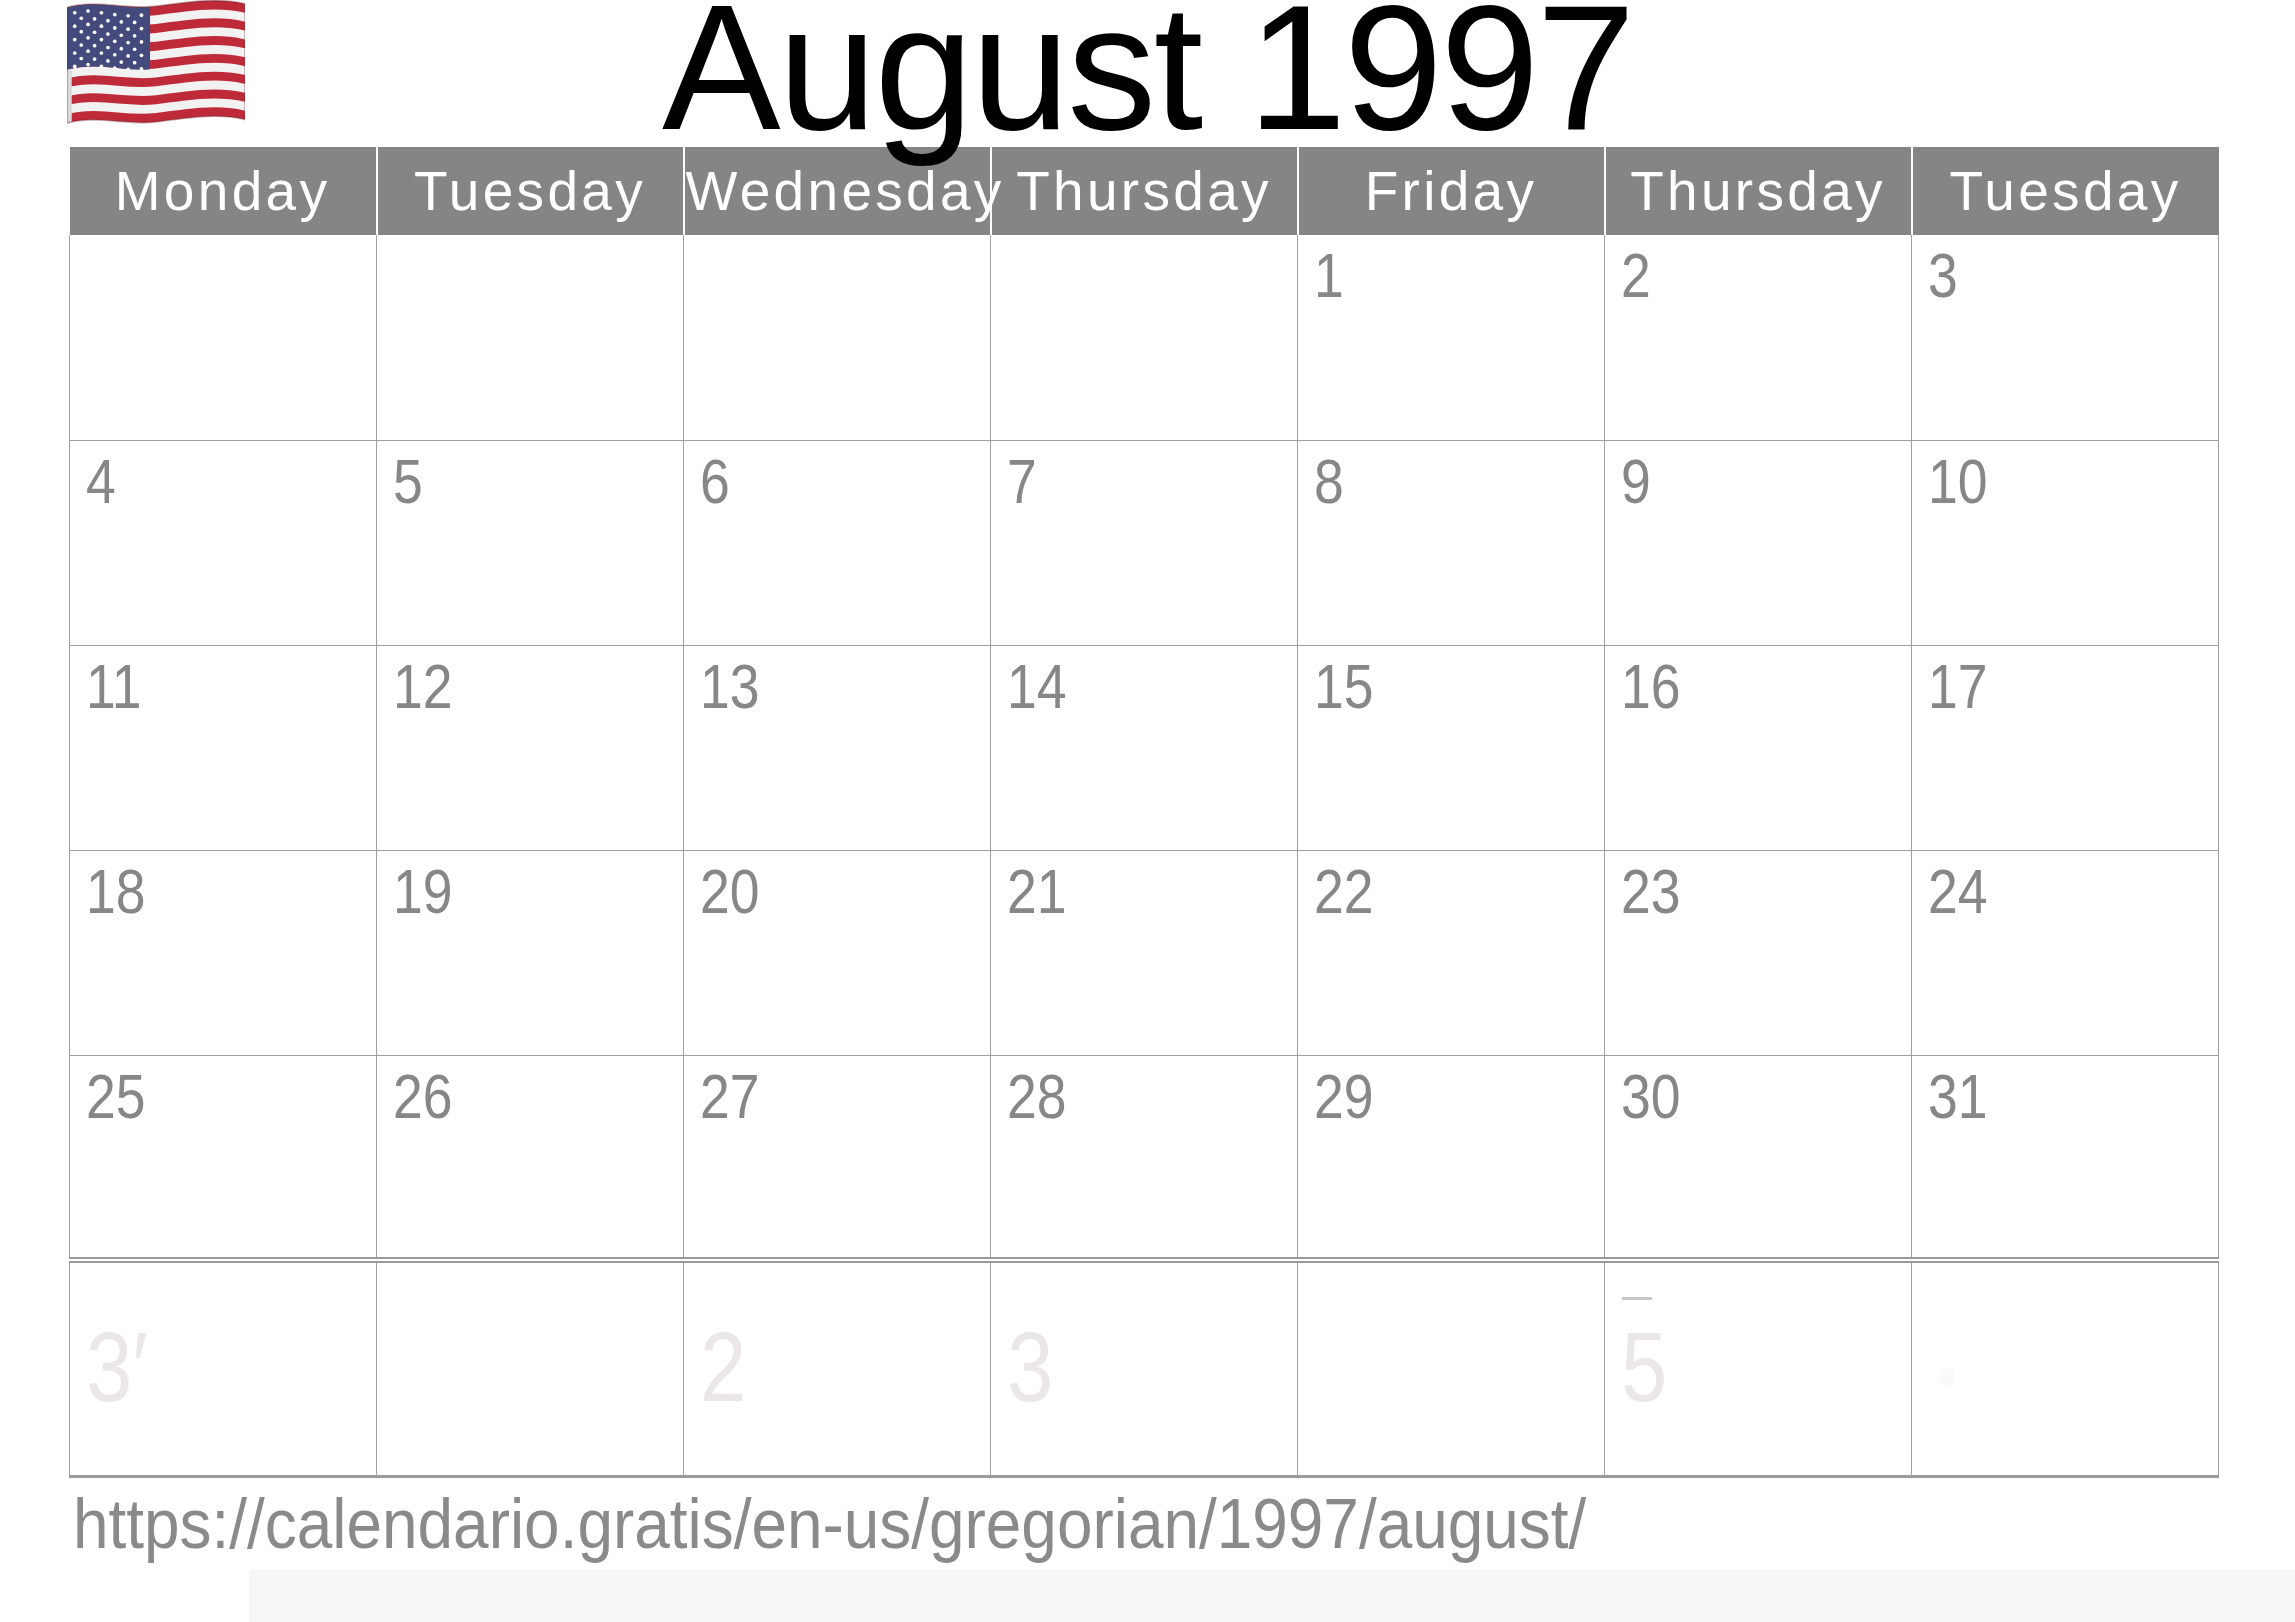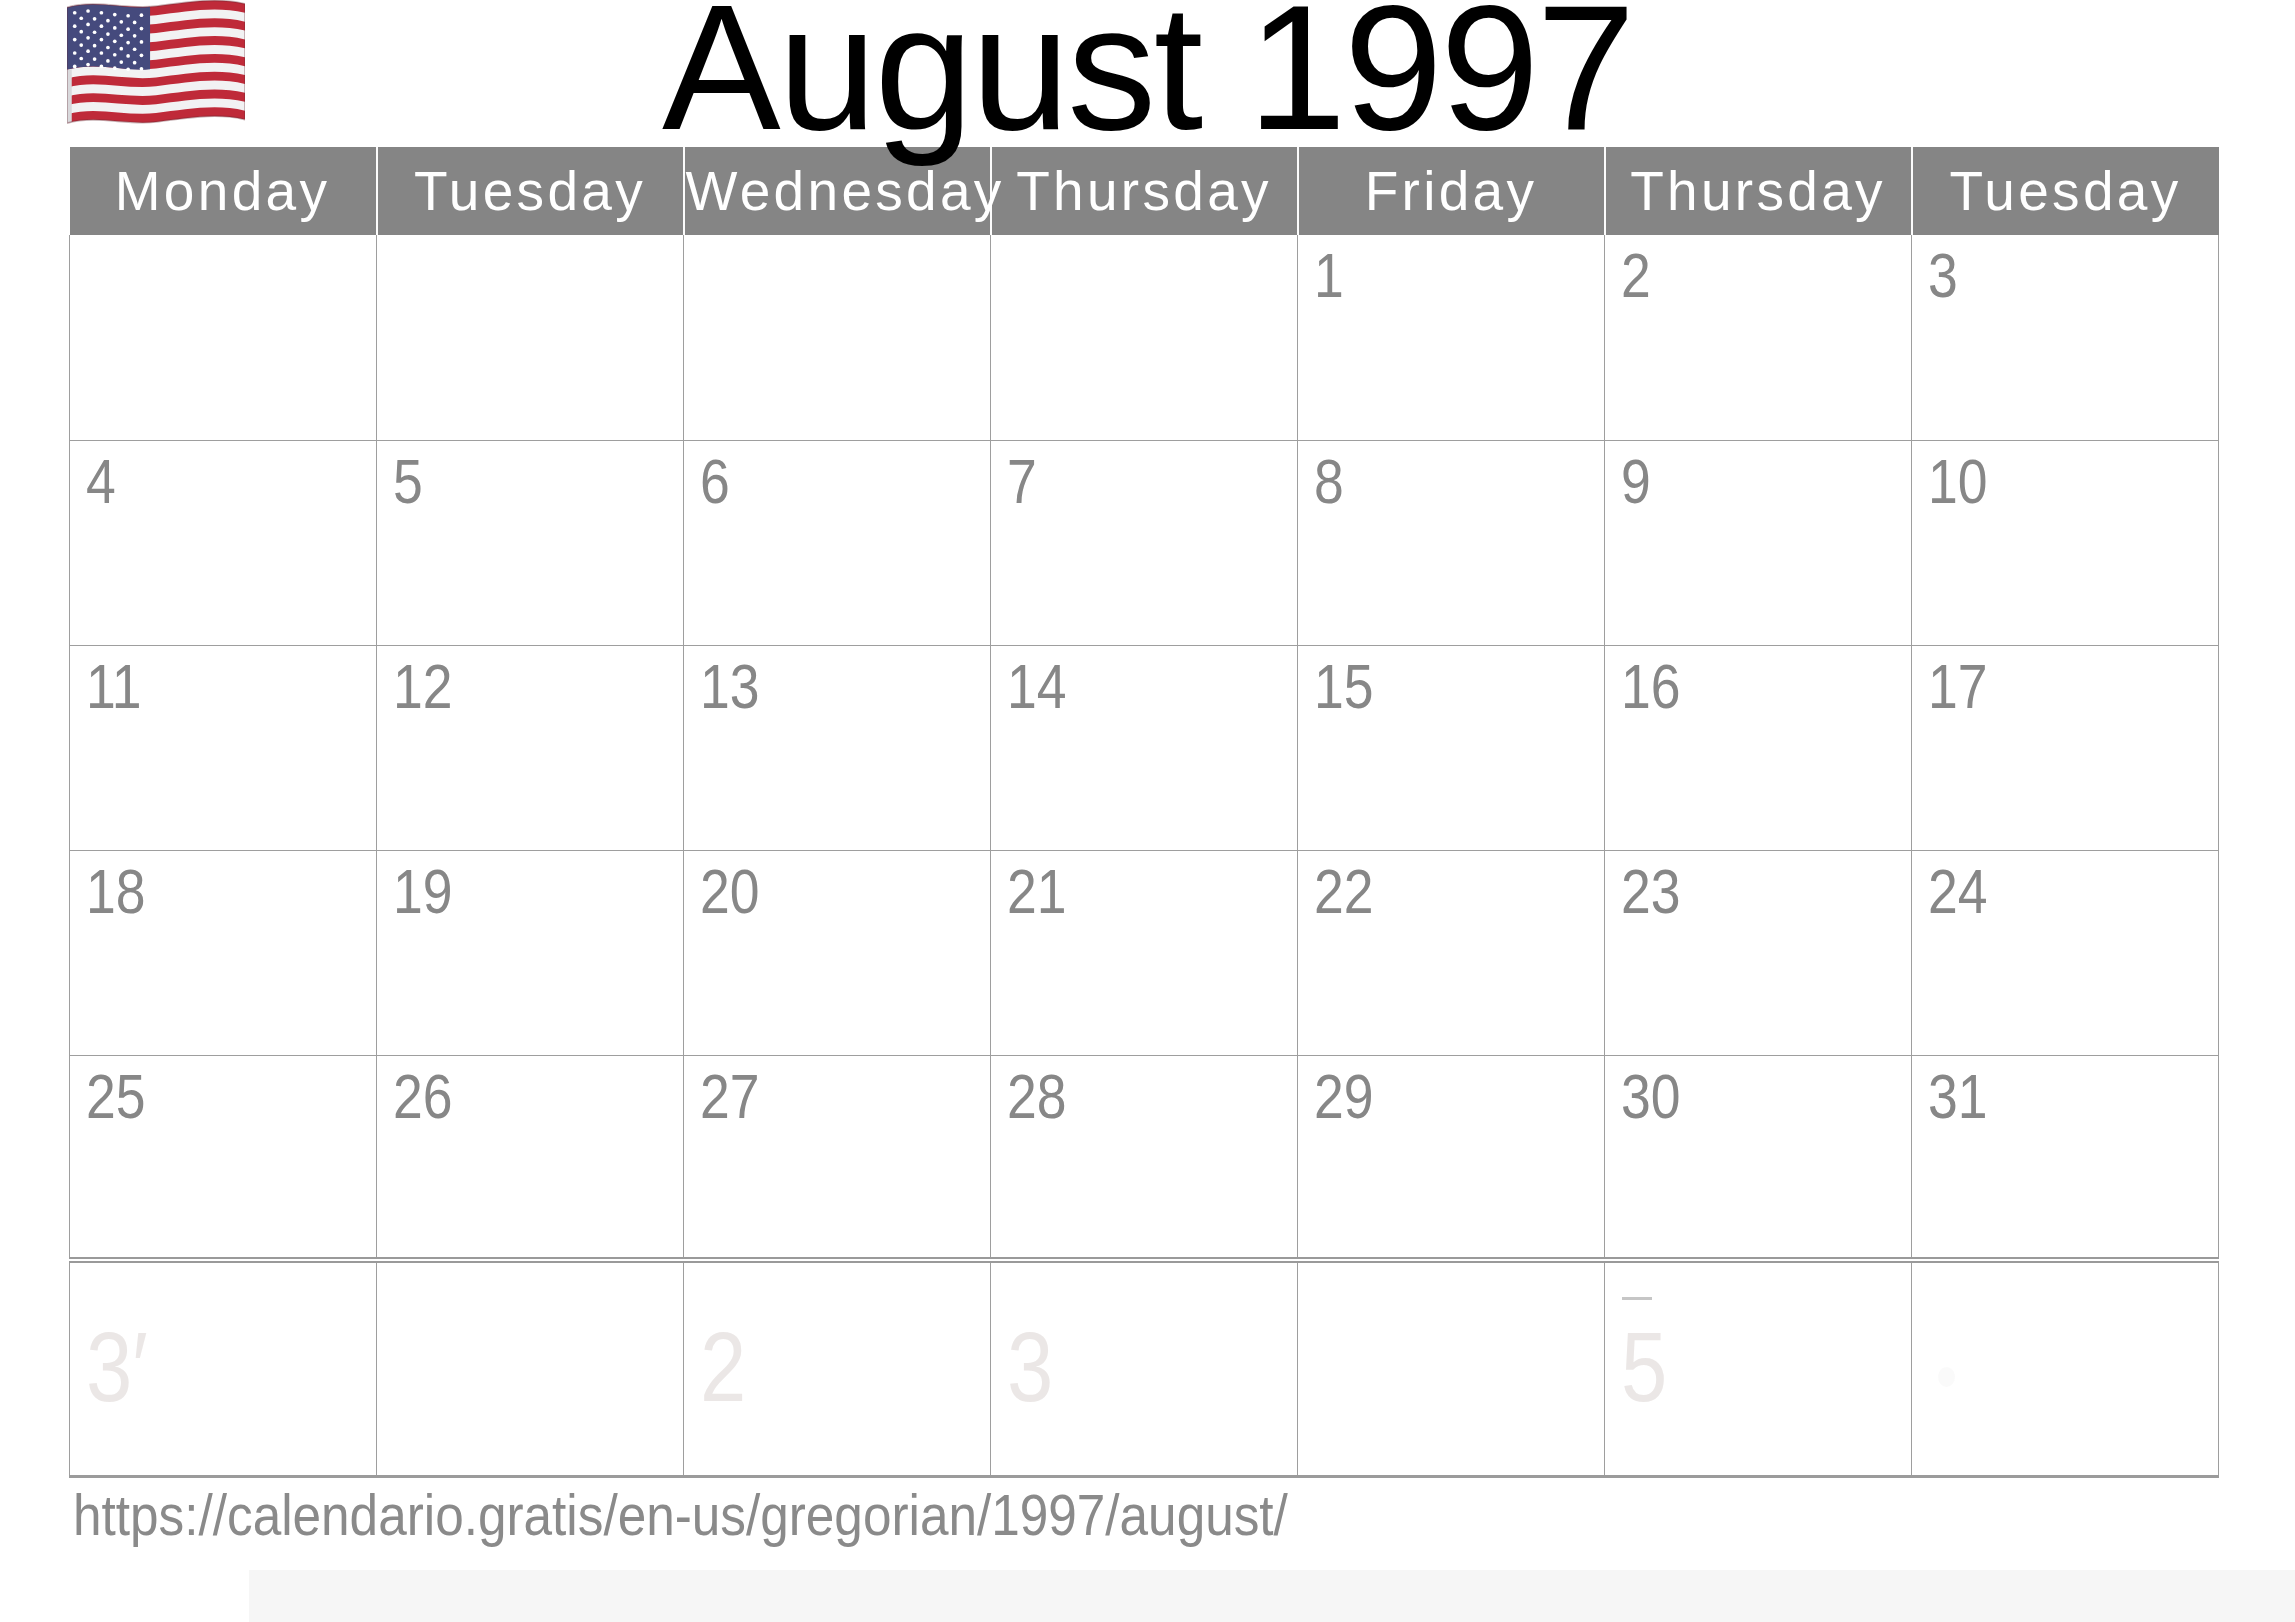--- a/index.html
+++ b/index.html
@@ -38,21 +38,21 @@
   .cal tr.ghost-row{height:216px;}
   .cal tr.ghost-row td{border-top:6.5px double #9a9a9a;border-bottom:3.3px solid #9b9b9b;}
   .ghost{display:inline-block;font-size:98px;color:#d8d0ce;opacity:.5;
          transform:scaleX(.85);transform-origin:0 0;padding-top:46px;}
   .cal tr.ghost-row td:last-child .ghost{font-size:46px;opacity:.22;color:#e9e9e9;
          padding-top:79px;padding-left:7.9px;}
   .ghost-dash{position:absolute;left:1622px;top:1297px;width:30px;height:3.3px;
               background:#c6c6c6;z-index:2;}
 
   
-  .url{position:absolute;left:73px;top:1483px;font-size:57px;line-height:1.15;
+  .url{position:absolute;left:73px;top:1483px;font-size:71px;line-height:1.15;
        color:var(--c-url-text,#8a8a8a);z-index:2;white-space:nowrap;}
   .url .u{display:inline-block;transform:scaleX(.9);transform-origin:0 0;}
 </style>
 </head>
 <body>
 
 <div class="page">
 
   <div class="bottom-strip"></div>
 

